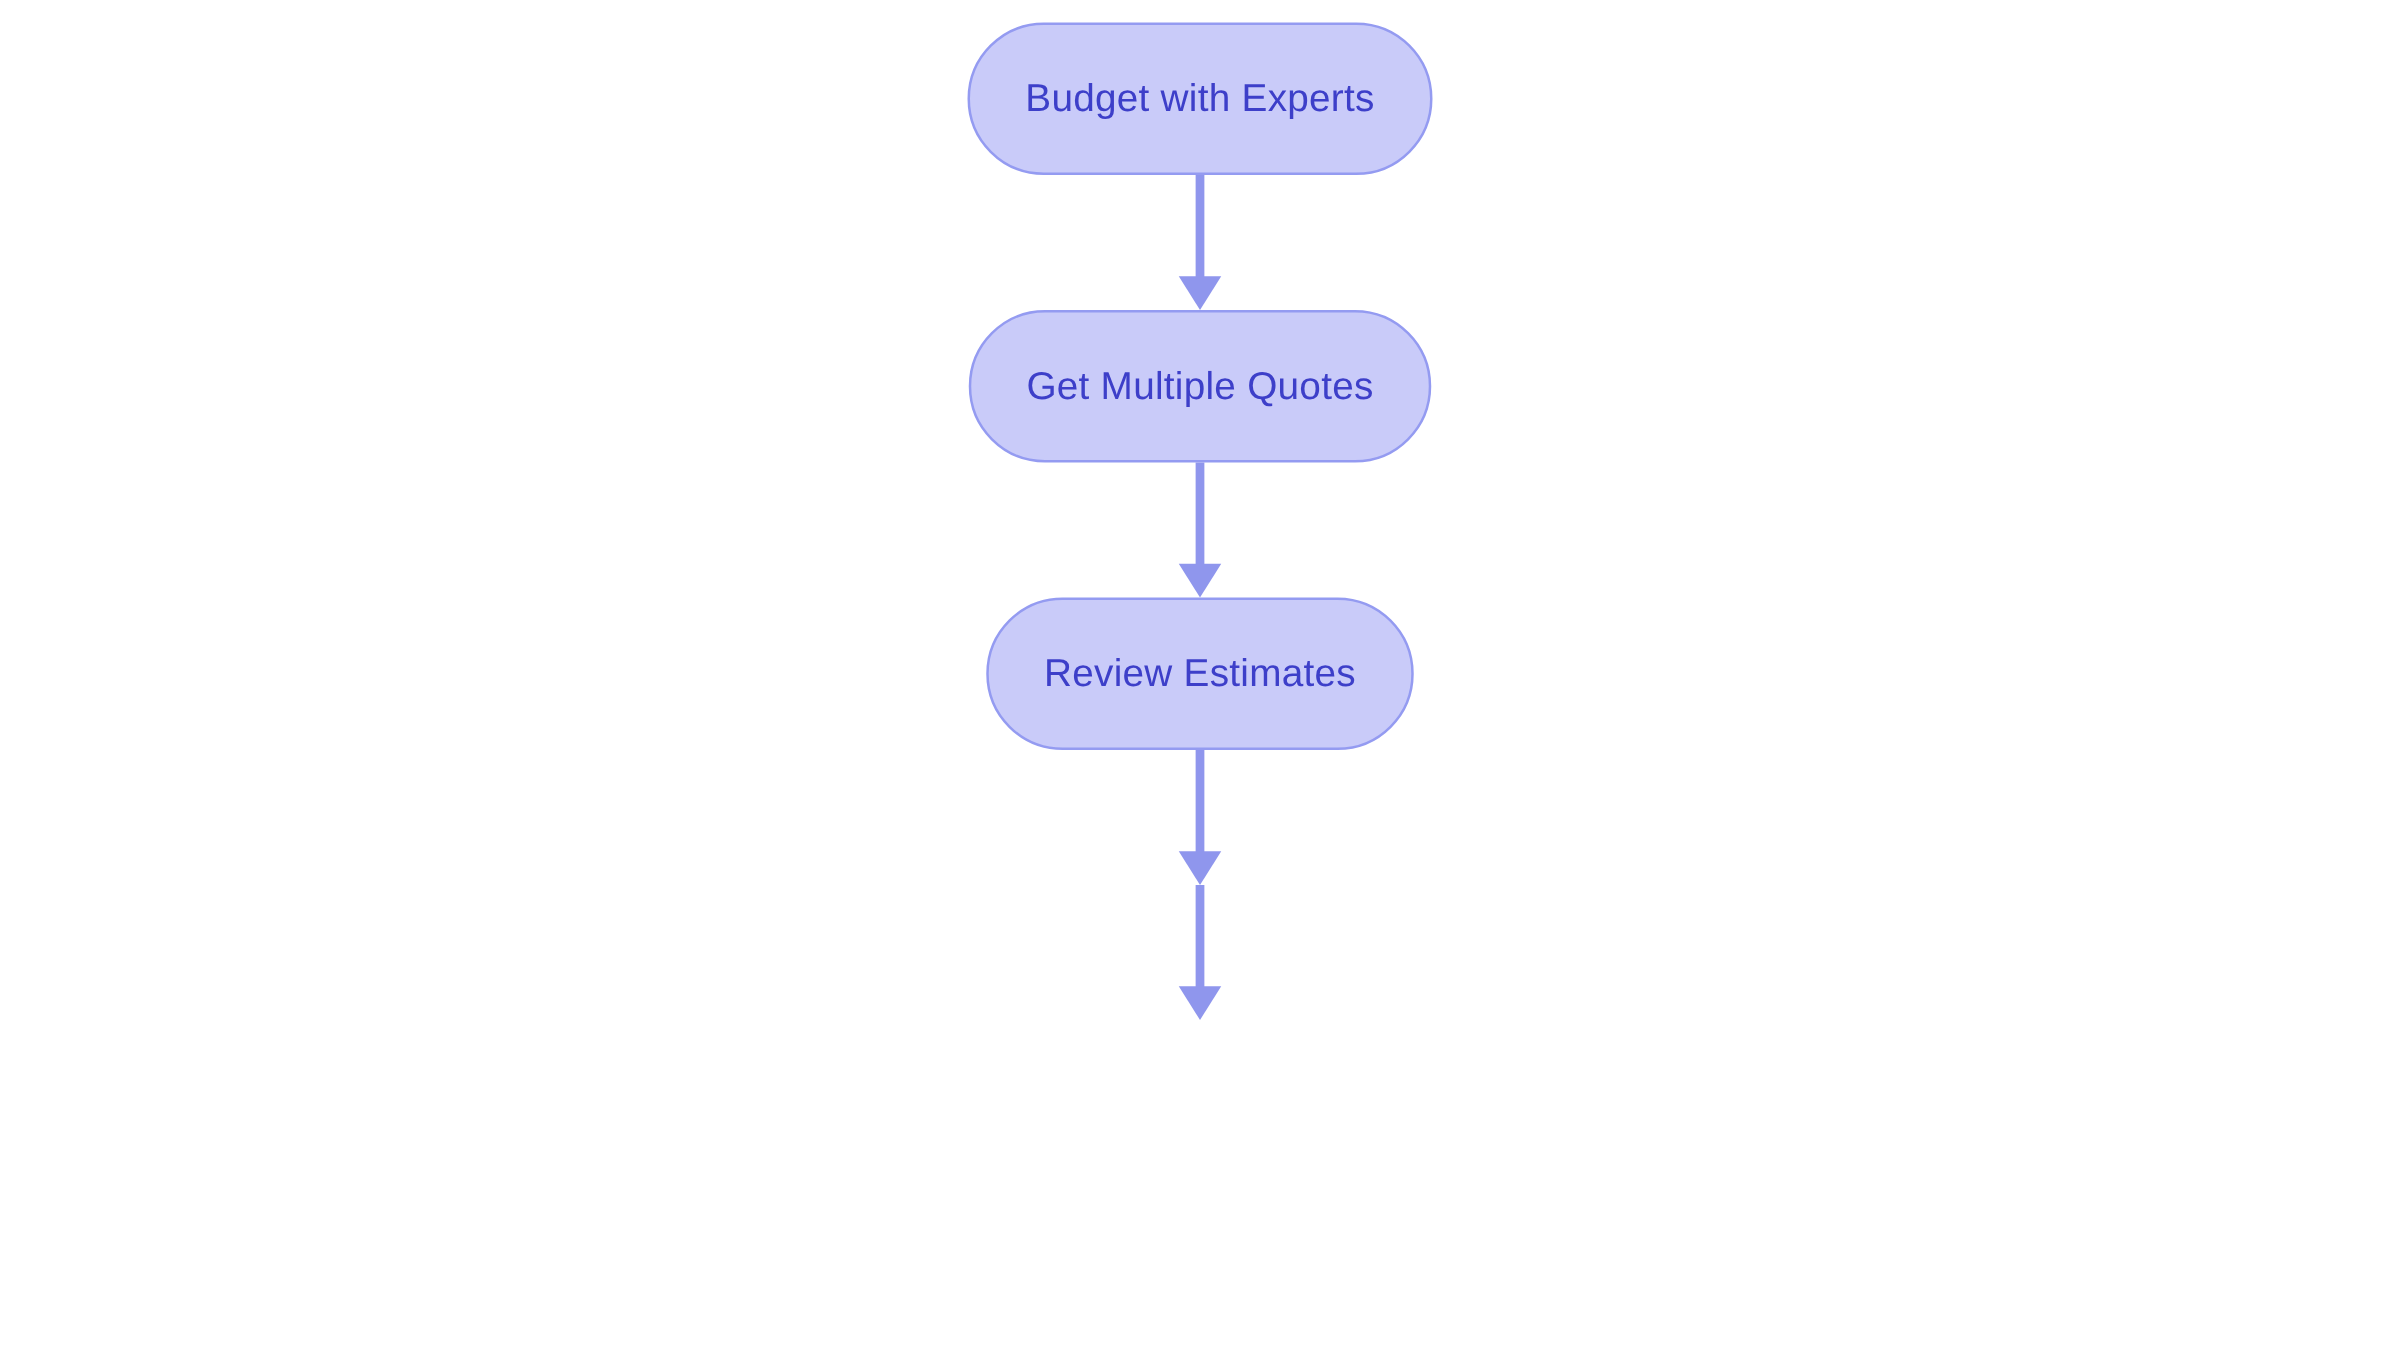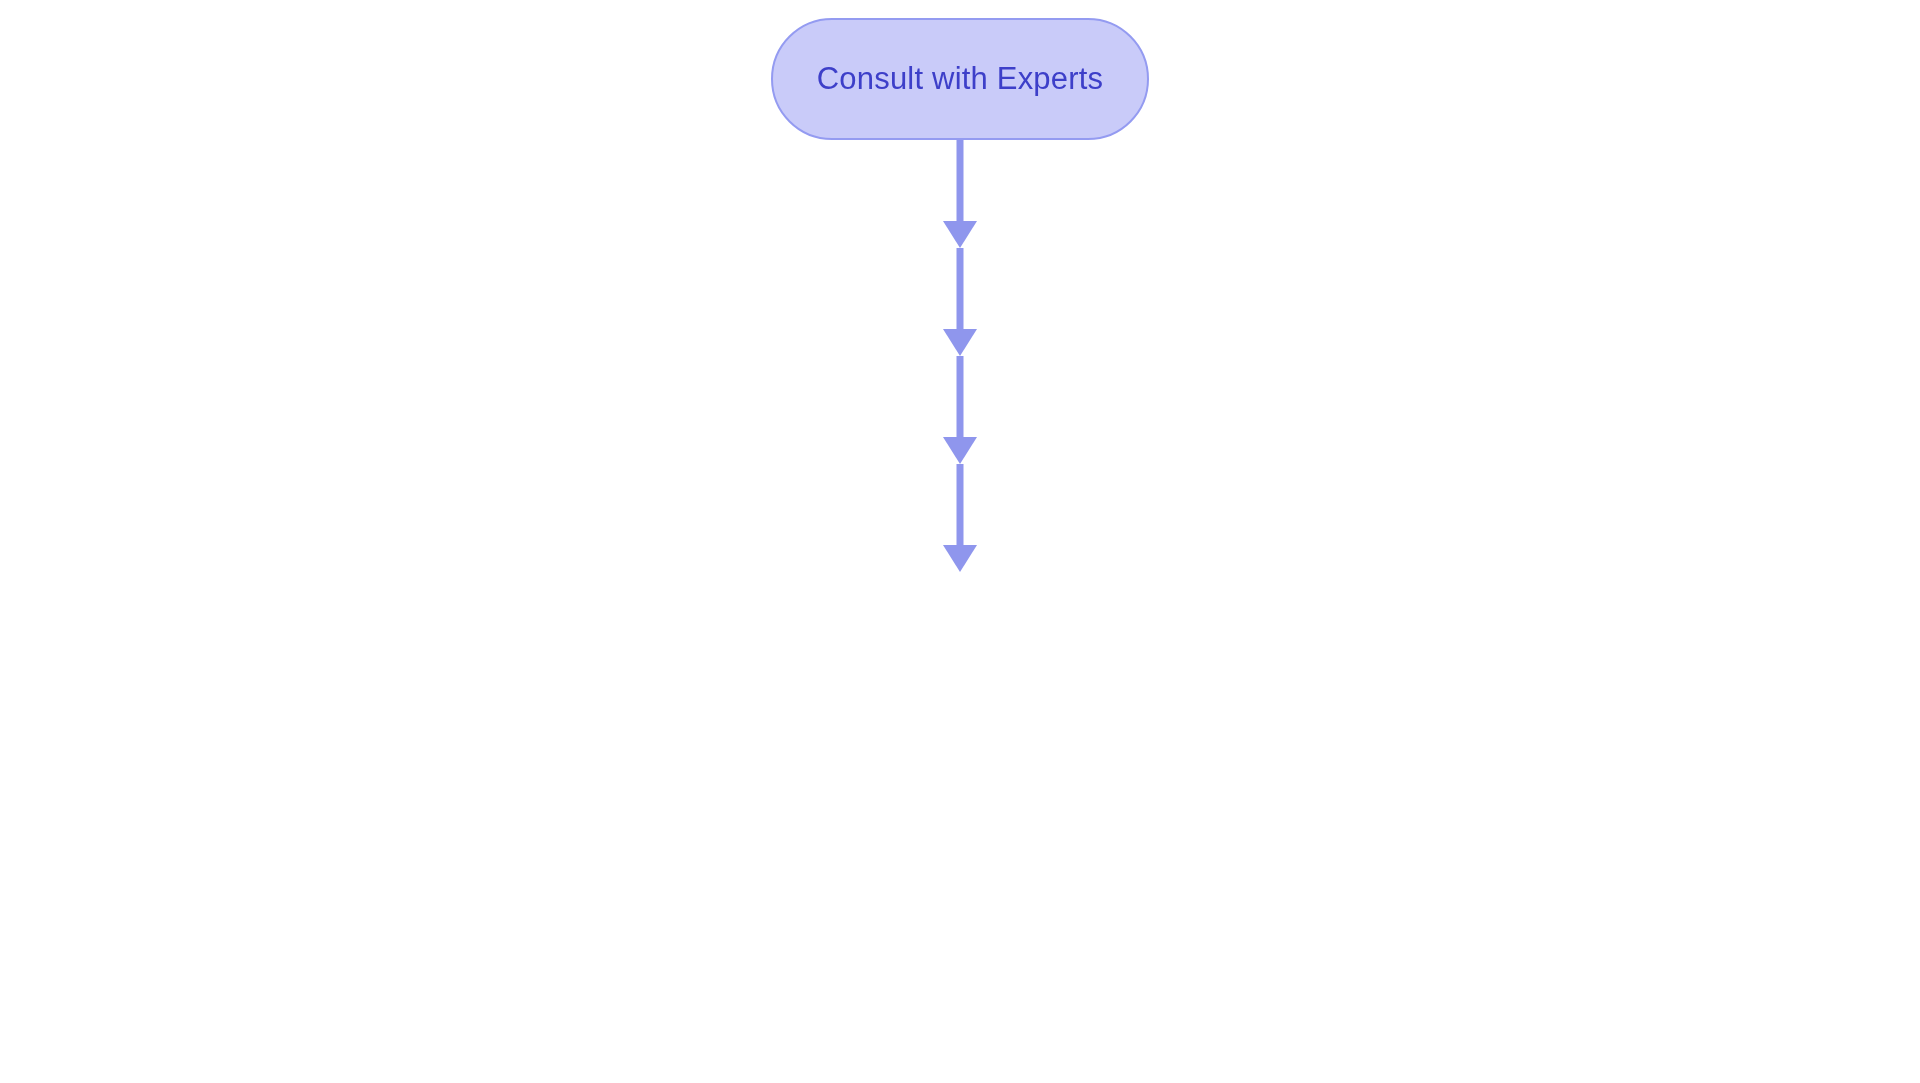--- a/index.html
+++ b/index.html
@@ -68,34 +68,40 @@
     border-right: 17px solid transparent;
     border-top: 27px solid var(--arrow, #8f96ed);
   }
 </style>
 </head>
 <body>
 
 <div class="canvas">
 
   <div class="flow-node">
-    <span class="node-label">Consult with Experts</span>
+    <span class="node-label">Budget with Experts</span>
   </div>
 
   <div class="arrow">
     <div class="arrow-line"></div>
     <div class="arrow-head"></div>
   </div>
 
+  <div class="flow-node">
+    <span class="node-label">Get Multiple Quotes</span>
+  </div>
 
   <div class="arrow">
     <div class="arrow-line"></div>
     <div class="arrow-head"></div>
   </div>
 
+  <div class="flow-node">
+    <span class="node-label">Review Estimates</span>
+  </div>
 
   <div class="arrow">
     <div class="arrow-line"></div>
     <div class="arrow-head"></div>
   </div>
 
 
   <div class="arrow">
     <div class="arrow-line"></div>
     <div class="arrow-head"></div>

